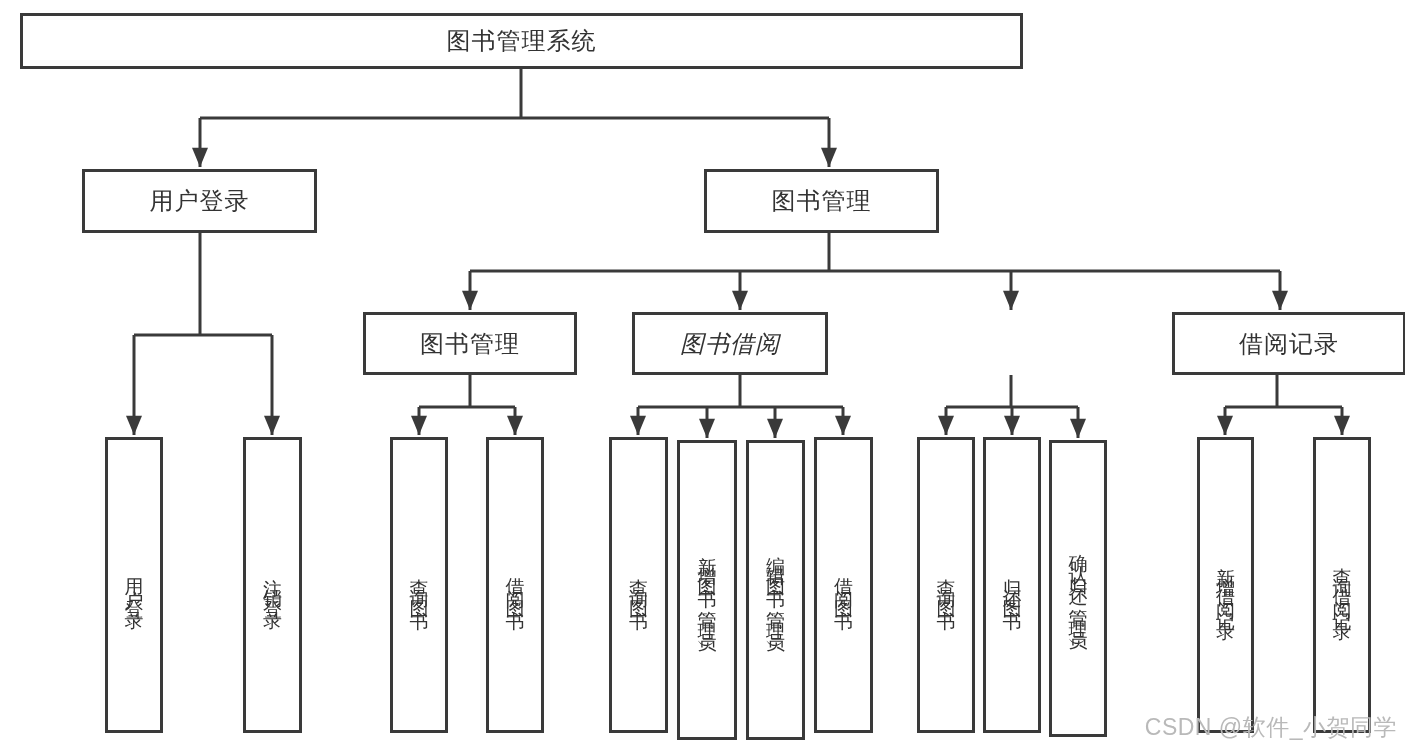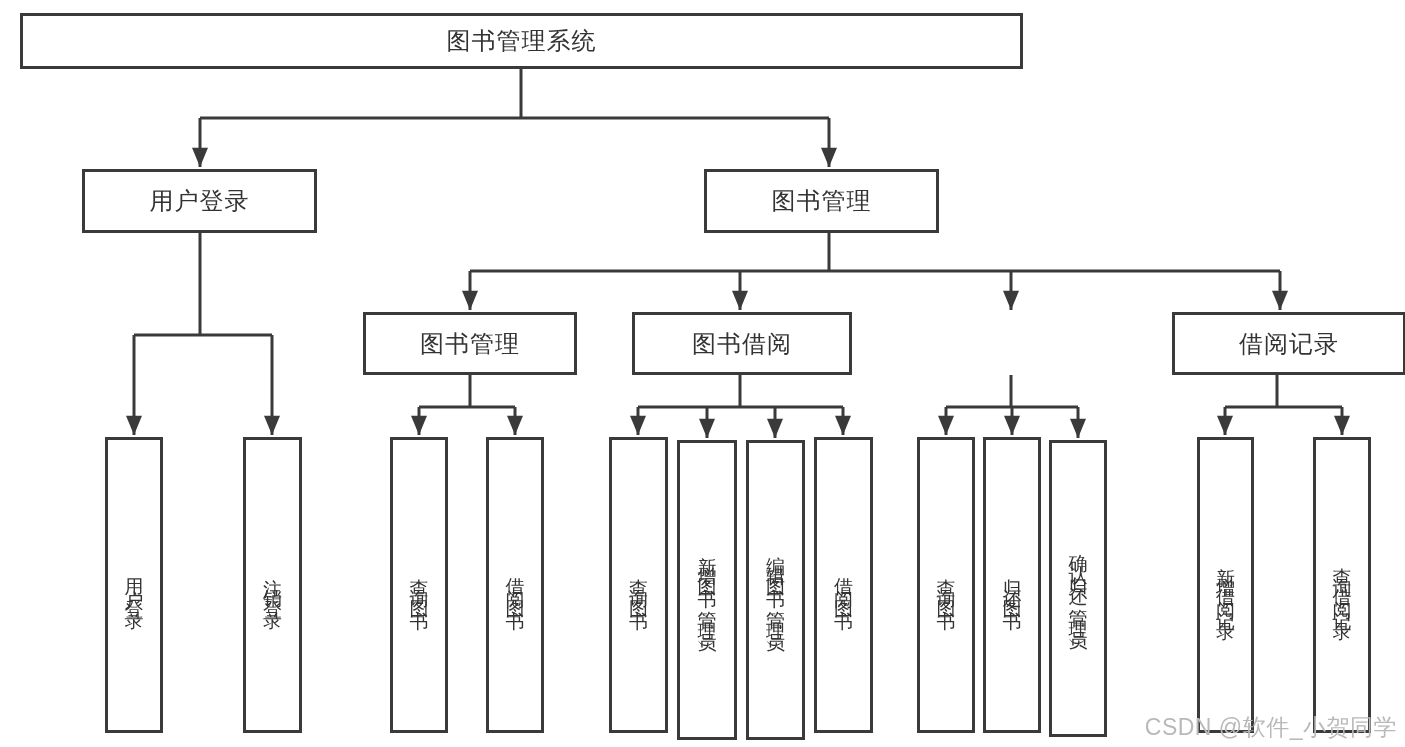--- a/index.html
+++ b/index.html
@@ -118,21 +118,21 @@
   <div class="node h-node" style="left:82px; top:169px; width:235px; height:64px;">
     <span class="lbl">用户登录</span>
   </div>
   <div class="node h-node" style="left:704px; top:169px; width:235px; height:64px;">
     <span class="lbl">图书管理</span>
   </div>
 
   <div class="node h-node" style="left:363px; top:312px; width:214px; height:63px;">
     <span class="lbl">图书管理</span>
   </div>
-  <div class="node h-node" style="left:632px; top:312px; width:220px; height:63px;">
+  <div class="node h-node" style="left:632px; top:312px; width:196px; height:63px;font-style:italic;">
     <span class="lbl">图书借阅</span>
   </div>
   <div class="node h-node" style="left:1172px; top:312px; width:234px; height:63px;">
     <span class="lbl">借阅记录</span>
   </div>
 
   <div class="node leaf" style="left:105px; top:437px; width:58px; height:296px;">
     <span class="lbl">用户登录</span>
   </div>
   <div class="node leaf" style="left:243px; top:437px; width:59px; height:296px;">

